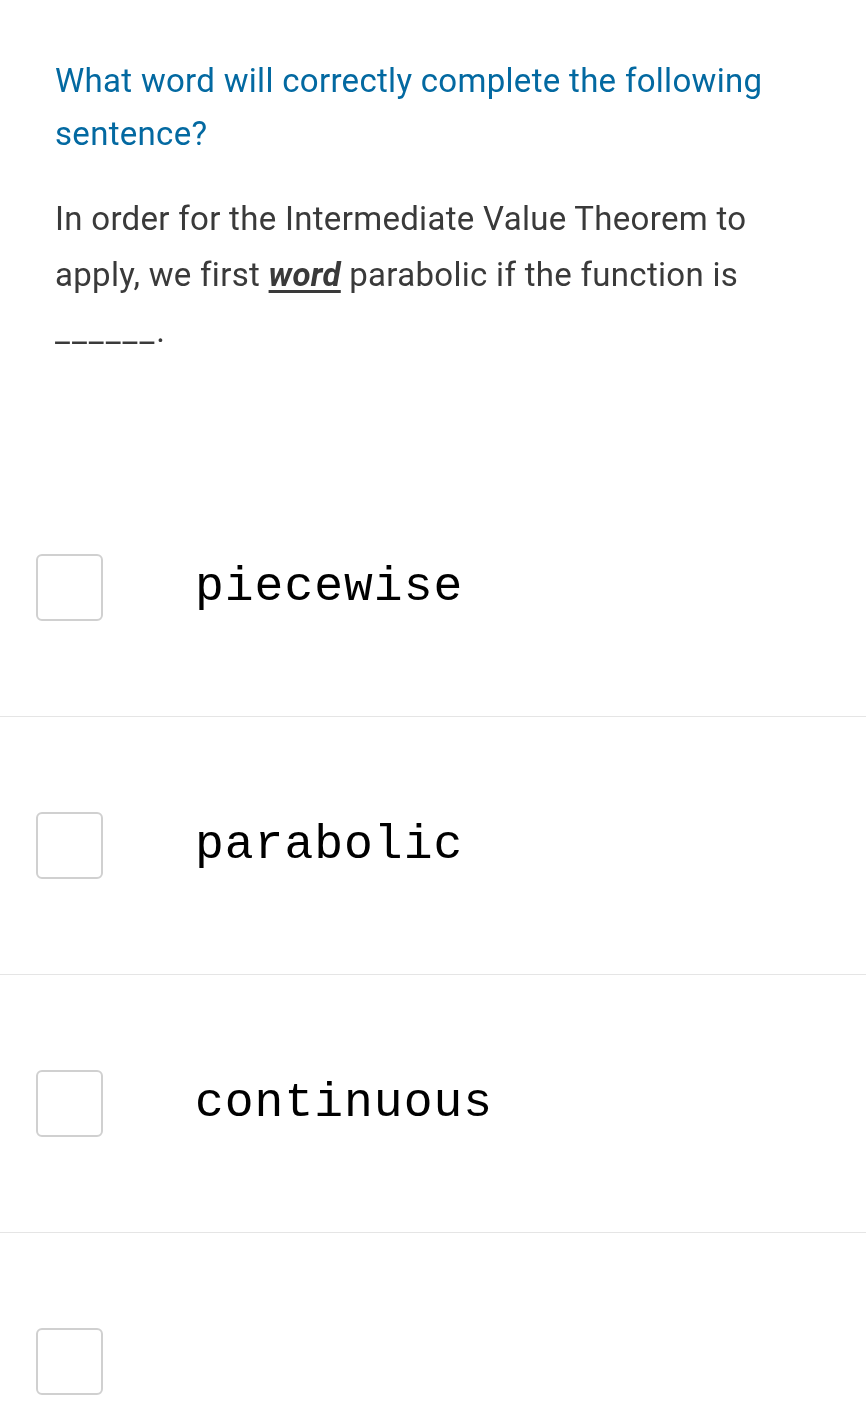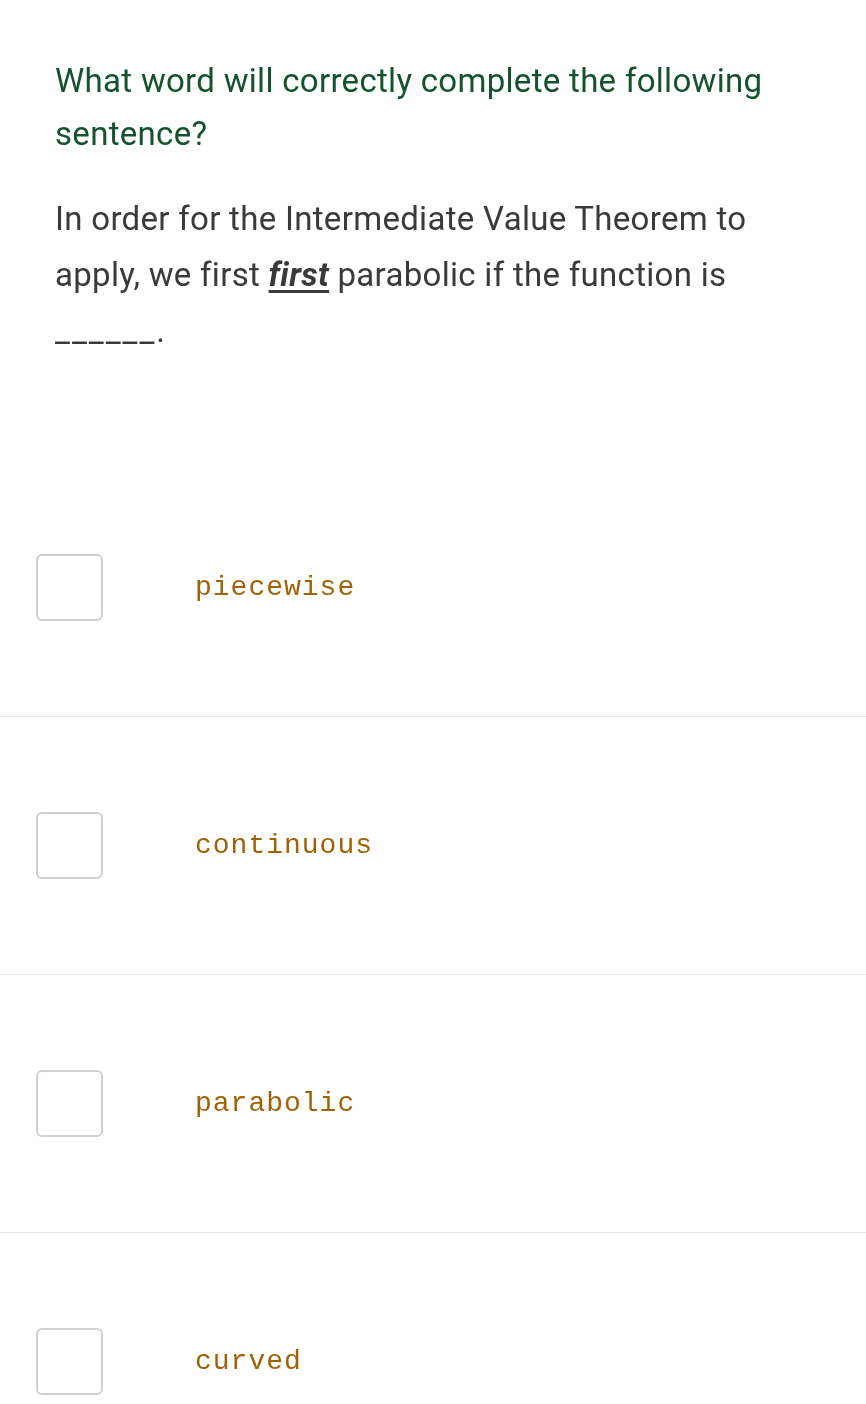--- a/index.html
+++ b/index.html
@@ -12,21 +12,21 @@
       background: #ffffff;
       color: #333333;
       width: 866px;
     }
     .question-block {
       padding: 55px 55px 40px 55px;
     }
     .question-prompt {
       font-size: 33px;
       line-height: 1.6;
-      color: #14532d;
+      color: #0369a1;
       margin-bottom: 30px;
       letter-spacing: 0.3px;
     }
     .question-sentence {
       font-size: 33px;
       line-height: 1.7;
       color: #3a3a3a;
       letter-spacing: 0.3px;
     }
     .emphasis {
@@ -55,46 +55,45 @@
       width: 67px;
       height: 67px;
       border: 2px solid #d0d0d0;
       border-radius: 6px;
       background: #ffffff;
       flex-shrink: 0;
       cursor: pointer;
     }
     .option-label {
       font-family: "Courier New", Courier, monospace;
-      font-size: 28px;
-      color: #a16207;
+      font-size: 48px;
+      color: #000000;
       margin-left: 92px;
       letter-spacing: 1px;
     }
   </style>
 </head>
 <body>
 
 <div class="question-block">
   <p class="question-prompt">What word will correctly complete the following sentence?</p>
   <p class="question-sentence">
-    <span>In order for the Intermediate Value Theorem to apply, we first </span><span class="emphasis">first</span><span> parabolic if the function is </span><span class="blank">______</span><span>.</span>
+    <span>In order for the Intermediate Value Theorem to apply, we first </span><span class="emphasis">word</span><span> parabolic if the function is </span><span class="blank">______</span><span>.</span>
   </p>
 </div>
 
 <div class="options-container">
   <div class="option-row">
     <div class="checkbox"></div>
     <span class="option-label">piecewise</span>
   </div>
   <div class="option-row">
     <div class="checkbox"></div>
+    <span class="option-label">parabolic</span>
+  </div>
+  <div class="option-row">
+    <div class="checkbox"></div>
     <span class="option-label">continuous</span>
   </div>
   <div class="option-row">
     <div class="checkbox"></div>
-    <span class="option-label">parabolic</span>
-  </div>
-  <div class="option-row">
-    <div class="checkbox"></div>
-    <span class="option-label">curved</span>
   </div>
 </div>
 
 </body></html>

